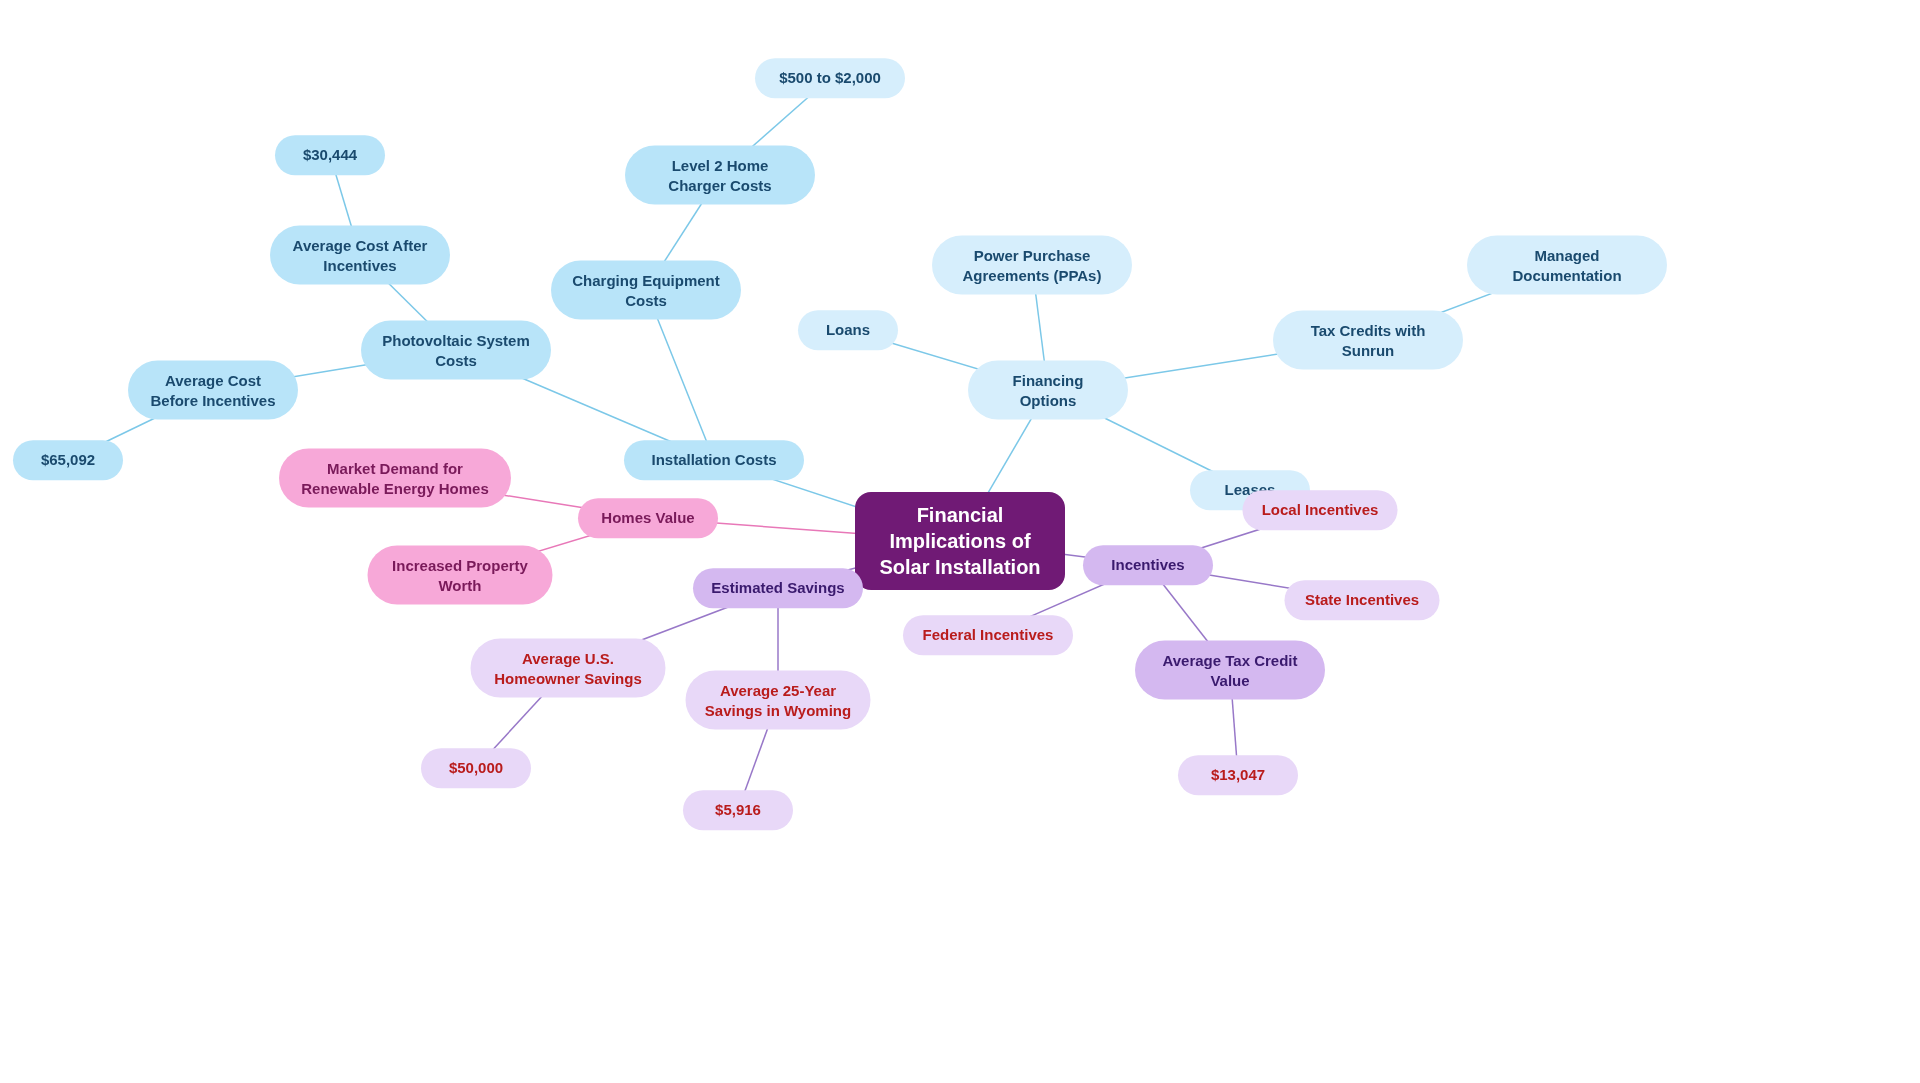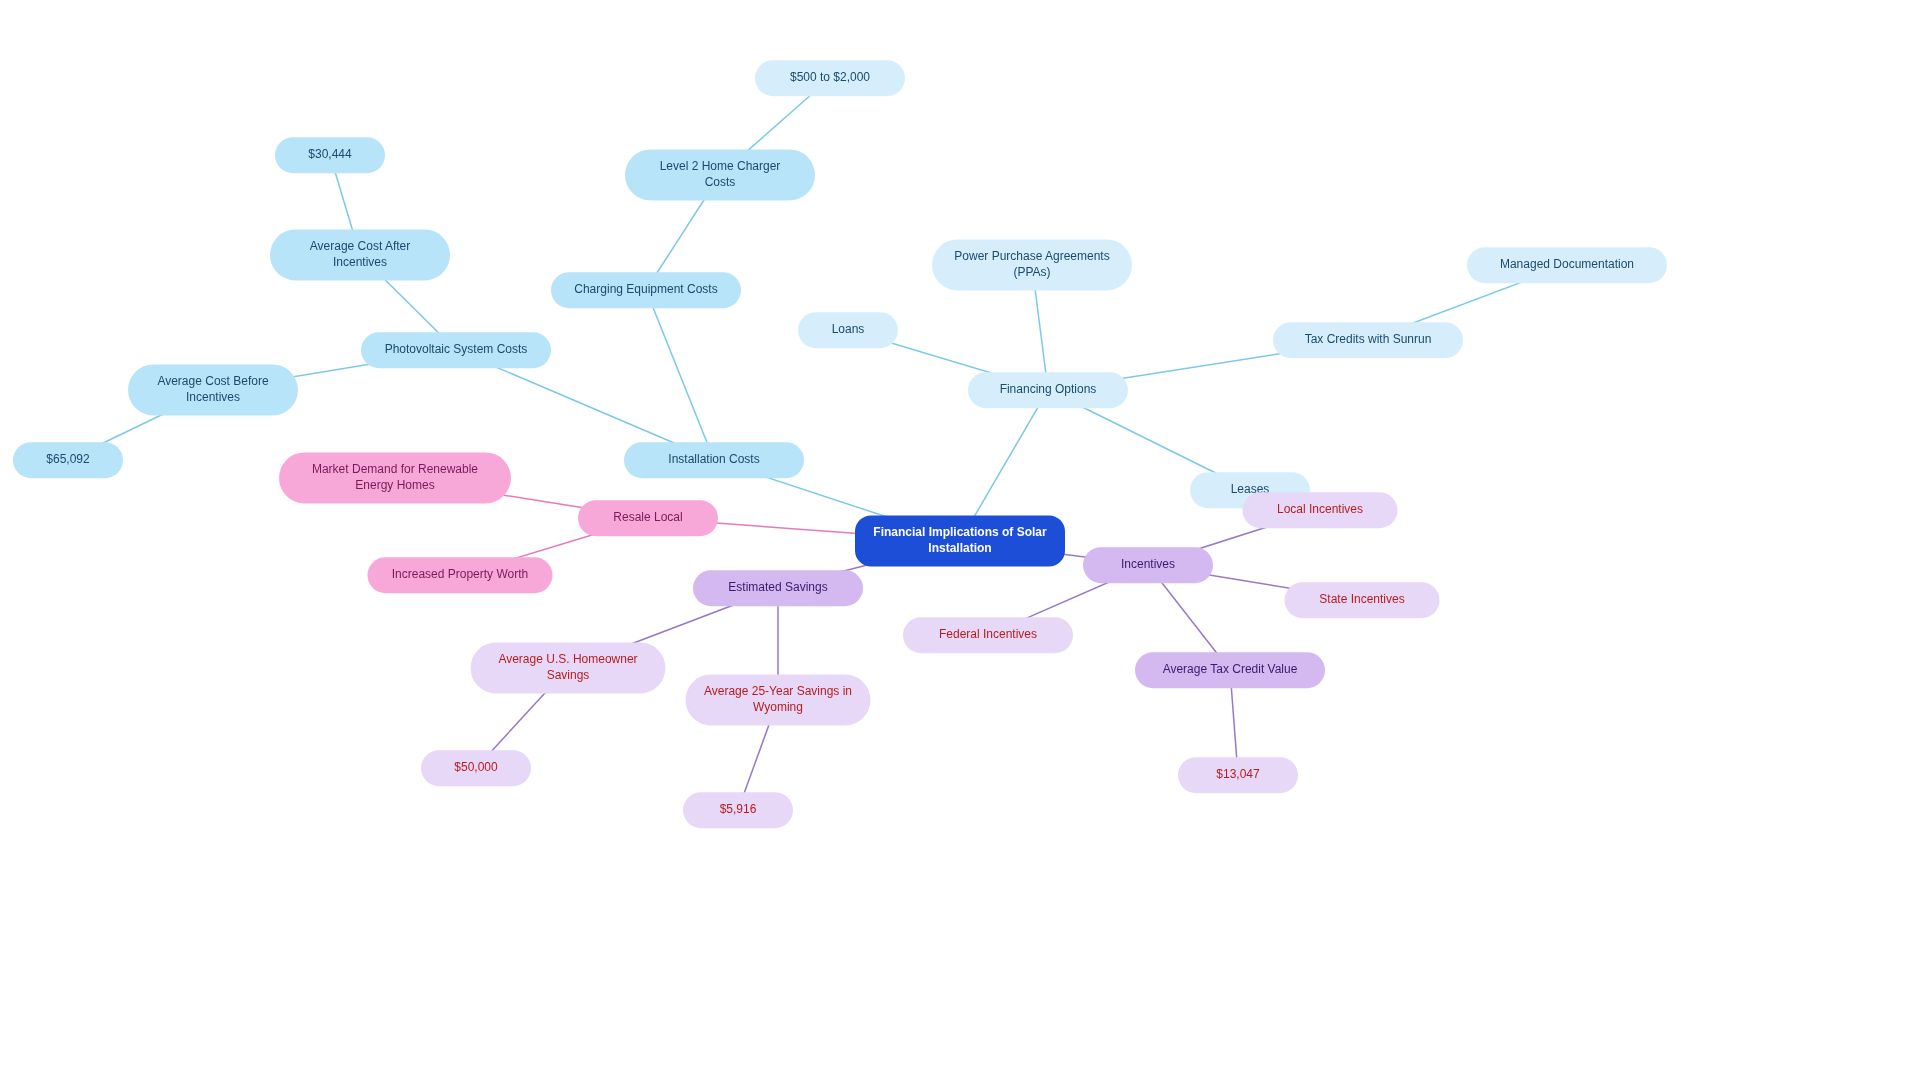--- a/index.html
+++ b/index.html
@@ -23,31 +23,31 @@
       height: 1083px;
       pointer-events: none;
     }
     .node {
       position: absolute;
       border-radius: 30px;
       display: flex;
       align-items: center;
       justify-content: center;
       text-align: center;
-      font-size: 12px;
-      font-weight: 400;
+      font-size: 15px;
+      font-weight: 700;
       padding: 10px 18px;
       line-height: 1.3;
       cursor: default;
       transform: translate(-50%, -50%);
     }
     .node-center {
-      background: #1d4ed8;
+      background: #701a75;
       color: #ffffff;
-      font-size: 12px;
+      font-size: 20px;
       font-weight: 600;
       width: 200px;
       border-radius: 16px;
     }
     .node-blue {
       background: #b8e4f9;
       color: #1a4a6e;
       border: none;
     }
     .node-blue-light {
@@ -144,21 +144,21 @@
     <div class="node node-blue-light" style="left: 1250px; top: 490px; width: 120px;">
       <span>Leases</span>
     </div>
     <div class="node node-blue-light" style="left: 1567px; top: 265px; width: 200px;">
       <span>Managed Documentation</span>
     </div>
     <div class="node node-blue-light" style="left: 1368px; top: 340px; width: 190px;">
       <span>Tax Credits with Sunrun</span>
     </div>
     <div class="node node-pink" style="left: 648px; top: 518px; width: 140px;">
-      <span>Resale Local</span>
+      <span>Homes Value</span>
     </div>
     <div class="node node-pink" style="left: 395px; top: 478px; width: 232px;">
       <span>Market Demand for Renewable Energy Homes</span>
     </div>
     <div class="node node-pink" style="left: 460px; top: 575px; width: 185px;">
       <span>Increased Property Worth</span>
     </div>
     <div class="node node-lavender" style="left: 778px; top: 588px; width: 170px; align-items: flex-end;">
       <span>Estimated Savings</span>
     </div>

